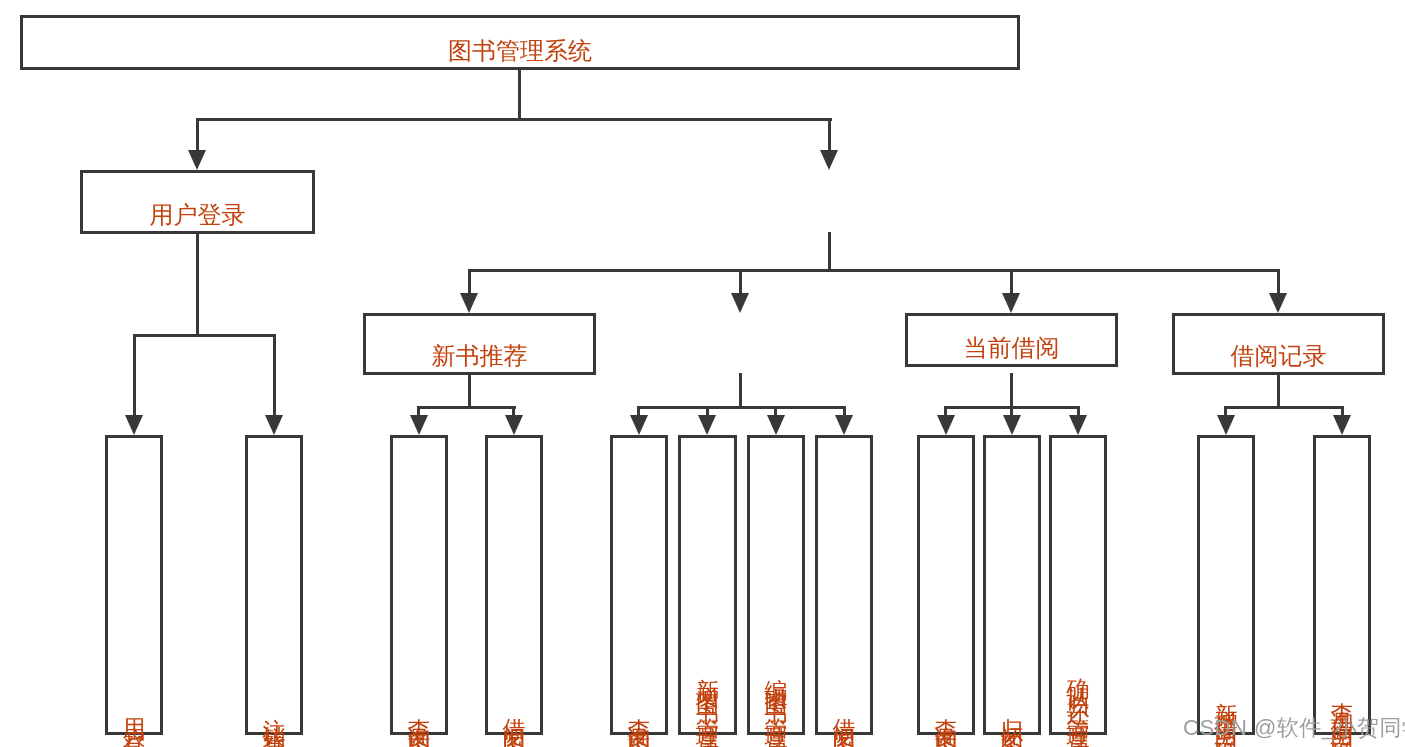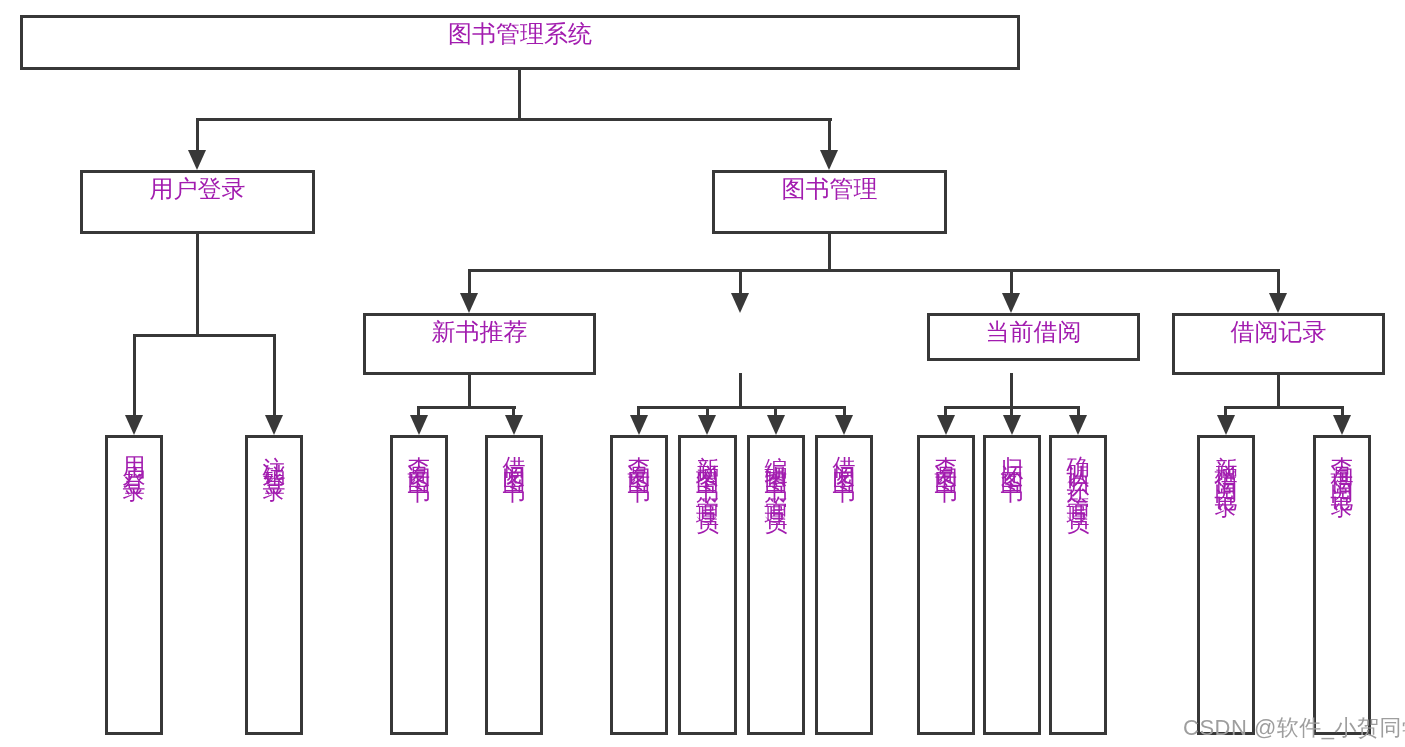--- a/index.html
+++ b/index.html
@@ -6,22 +6,22 @@
   #canvas {
     position:relative; width:1405px; height:747px;
     background:#ffffff; overflow:hidden;
     font-family:"Liberation Sans", sans-serif;
     color:#333333;
   }
   
   .node {
     position:absolute; box-sizing:border-box;
     border:3px solid #383838; background:#ffffff;
-    display:flex; align-items:flex-start; justify-content:center;
-    font-size:24px; color:#a21caf; z-index:2;
+    display:flex; align-items:flex-end; justify-content:center;
+    font-size:24px; color:#c2410c; z-index:2;
   }
   .node .lbl { white-space:nowrap; }
   
   .vnode { font-size:23px; }
   .vnode .lbl {
     writing-mode:vertical-rl; text-orientation:mixed;
     letter-spacing:8px; line-height:1; white-space:nowrap;
   }
   
   .ln { position:absolute; background:#383838; z-index:1; }
@@ -50,23 +50,20 @@
   <div class="ln" style="left:518px;top:68px;width:3px;height:52px"></div>
   <div class="ln" style="left:196px;top:118px;width:636px;height:3px"></div>
   <div class="ln" style="left:196px;top:118px;width:3px;height:36px"></div>
   <div class="ln" style="left:828px;top:118px;width:3px;height:36px"></div>
   <div class="ar" style="left:188px;top:150px"></div>
   <div class="ar" style="left:820px;top:150px"></div>
 
   <div class="node" style="left:80px;top:170px;width:235px;height:64px">
     <span class="lbl">用户登录</span>
   </div>
-  <div class="node" style="left:712px;top:170px;width:235px;height:64px">
-    <span class="lbl">图书管理</span>
-  </div>
 
   <div class="ln" style="left:196px;top:232px;width:3px;height:104px"></div>
   <div class="ln" style="left:133px;top:334px;width:143px;height:3px"></div>
   <div class="ln" style="left:133px;top:334px;width:3px;height:85px"></div>
   <div class="ln" style="left:273px;top:334px;width:3px;height:85px"></div>
   <div class="ar" style="left:125px;top:415px"></div>
   <div class="ar" style="left:265px;top:415px"></div>
 
   <div class="ln" style="left:828px;top:232px;width:3px;height:40px"></div>
   <div class="ln" style="left:468px;top:269px;width:812px;height:3px"></div>
@@ -75,21 +72,21 @@
   <div class="ln" style="left:1010px;top:269px;width:3px;height:28px"></div>
   <div class="ln" style="left:1277px;top:269px;width:3px;height:28px"></div>
   <div class="ar" style="left:460px;top:293px"></div>
   <div class="ar" style="left:731px;top:293px"></div>
   <div class="ar" style="left:1002px;top:293px"></div>
   <div class="ar" style="left:1269px;top:293px"></div>
 
   <div class="node" style="left:363px;top:313px;width:233px;height:62px">
     <span class="lbl">新书推荐</span>
   </div>
-  <div class="node" style="left:927px;top:313px;width:213px;height:48px">
+  <div class="node" style="left:905px;top:313px;width:213px;height:54px">
     <span class="lbl">当前借阅</span>
   </div>
   <div class="node" style="left:1172px;top:313px;width:213px;height:62px">
     <span class="lbl">借阅记录</span>
   </div>
 
   <div class="ln" style="left:468px;top:373px;width:3px;height:36px"></div>
   <div class="ln" style="left:417px;top:406px;width:99px;height:3px"></div>
   <div class="ln" style="left:417px;top:406px;width:3px;height:14px"></div>
   <div class="ln" style="left:512px;top:406px;width:3px;height:14px"></div>

